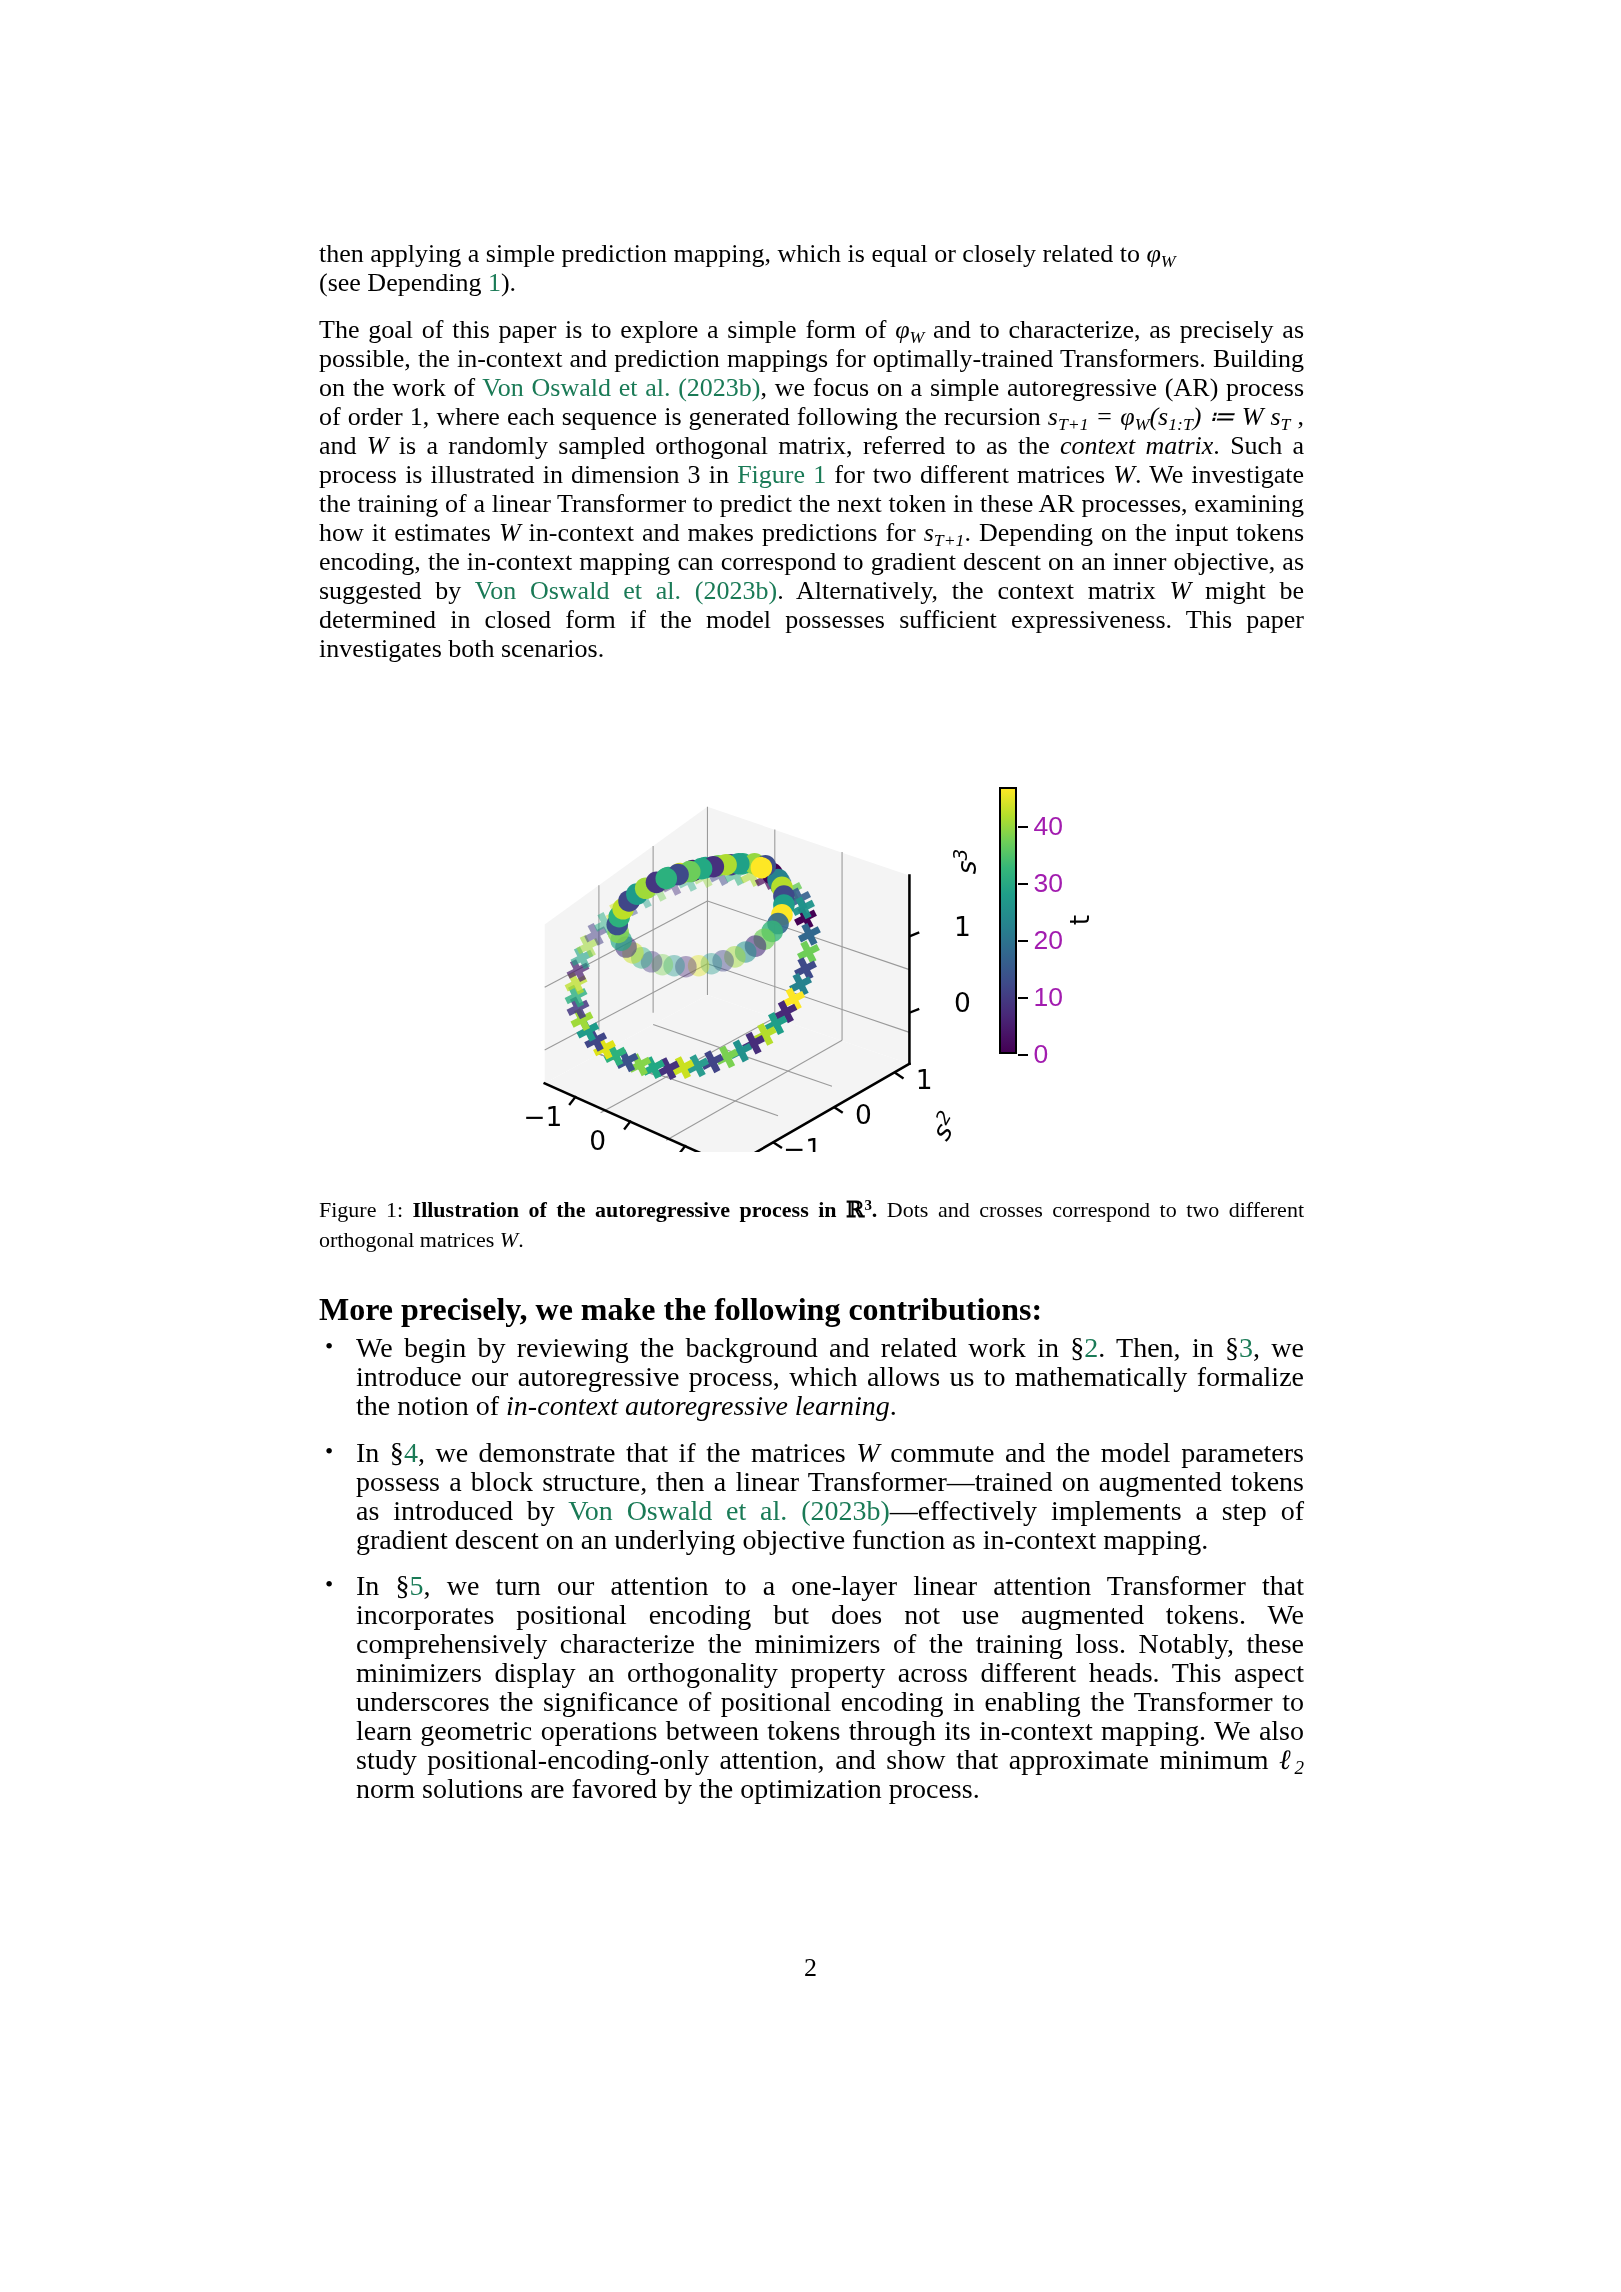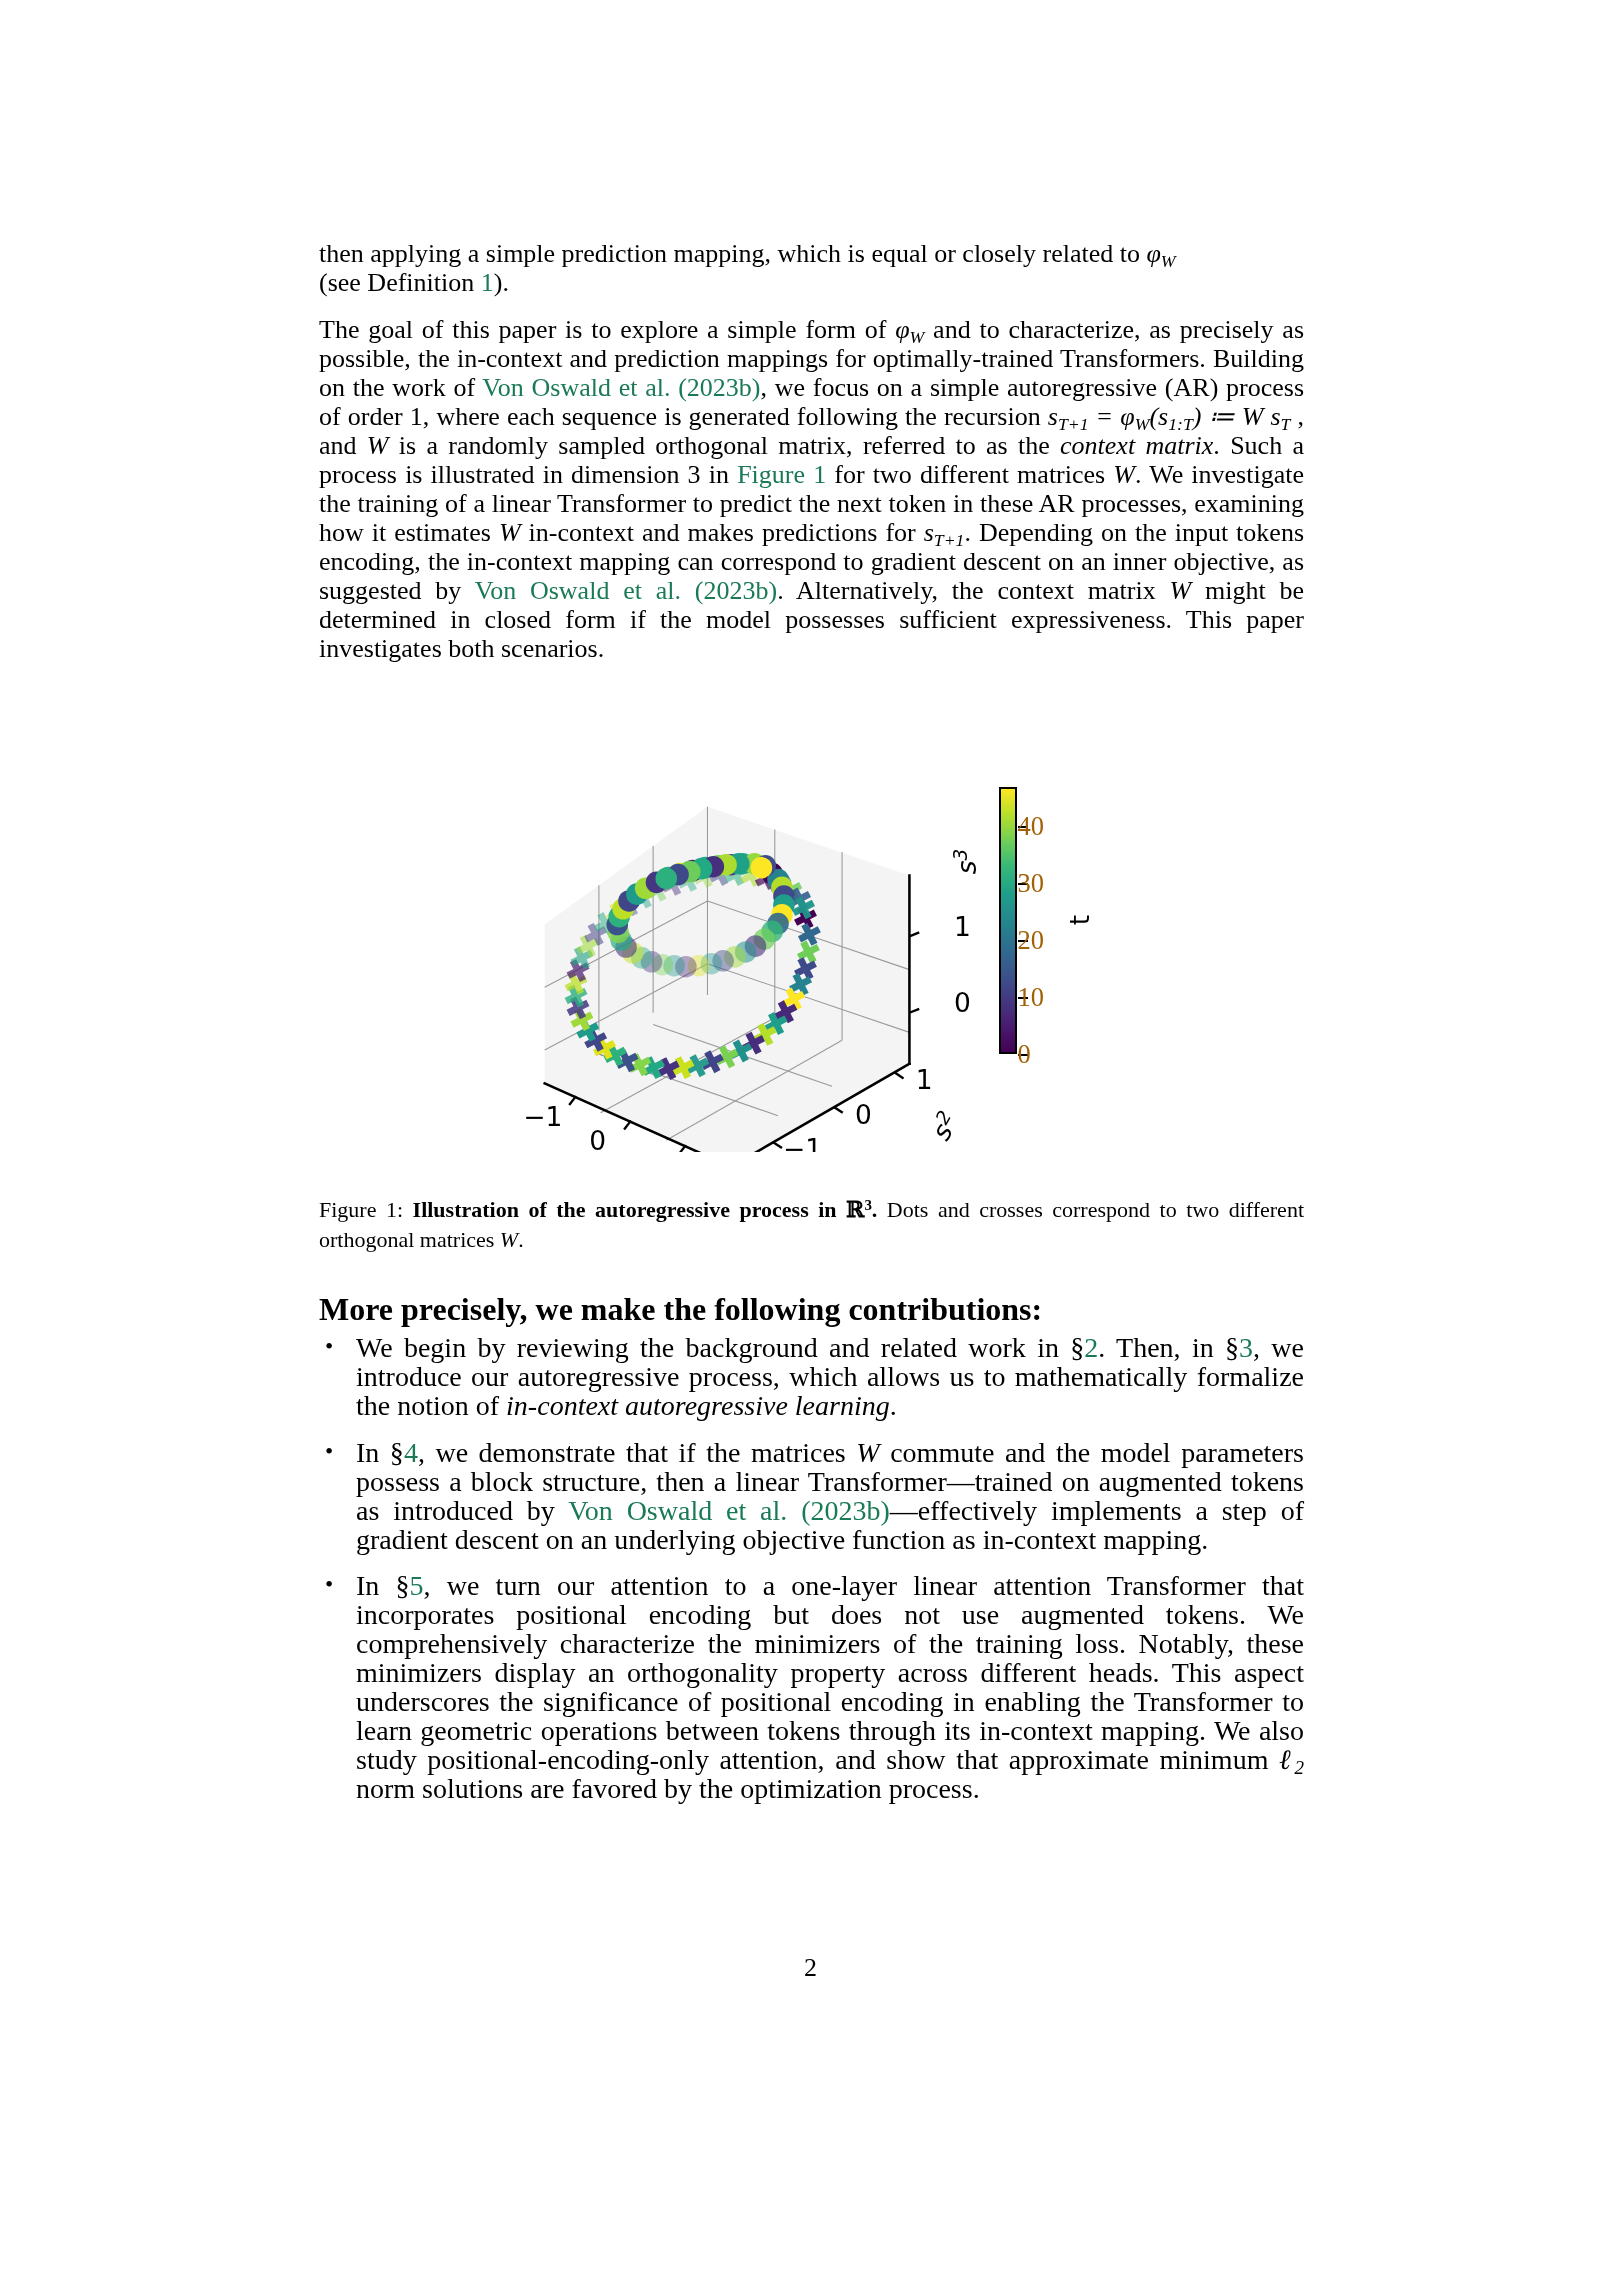--- a/index.html
+++ b/index.html
@@ -105,24 +105,24 @@
   }
   .cbar-tick {
     position: absolute;
     left: 0;
     height: 0;
     border-top: 2.5px solid #000;
     width: 10.8px;
   }
   .cbar-ticklabel {
     position: absolute;
-    left: 0;
-    font-family: Liberation Serif, serif;
+    left: 16px;
+    font-family: Liberation Sans, sans-serif;
     font-size: 26.5px;
-    color: #a16207;
+    color: #a21caf;
     transform: translateY(-50%);
     white-space: nowrap;
   }
   .cbar-axislabel {
     position: absolute;
     left: 84px;
     top: 133px;
     font-family: "DejaVu Sans", sans-serif;
     font-size: 26.5px;
     transform: translate(-50%,-50%) rotate(-90deg);
@@ -199,21 +199,21 @@
     font-size: 26px;
   }
 </style>
 </head>
 <body>
 
 <div class="page">
 
   <div class="textcol">
 
-    <p class="body"><span>then applying a simple prediction mapping, which is equal or closely related to </span><span class="mi"><span>φ</span><sub>W</sub></span><br><span>(see Definition </span><a class="ref" href="#">1</a><span>).</span></p>
+    <p class="body"><span>then applying a simple prediction mapping, which is equal or closely related to </span><span class="mi"><span>φ</span><sub>W</sub></span><br><span>(see Depending </span><a class="ref" href="#">1</a><span>).</span></p>
 
     <p class="body tight"><span>The goal of this paper is to explore a simple form of </span><span class="mi"><span>φ</span><sub>W</sub></span><span> and to characterize, as precisely as possible, the in-context and prediction mappings for optimally-trained Transformers. Building on the work of </span><a class="ref" href="#">Von Oswald et al. (2023b)</a><span>, we focus on a simple autoregressive (AR) process of order 1, where each sequence is generated following the recursion </span><span class="mi"><span>s</span><sub>T+1</sub><span> = </span><span>φ</span><sub>W</sub><span>(s</span><sub>1:T</sub><span>) ≔ W s</span><sub>T</sub></span><span> , and </span><span class="mi">W</span><span> is a randomly sampled orthogonal matrix, referred to as the </span><span class="it">context matrix</span><span>. Such a process is illustrated in dimension 3 in </span><a class="ref" href="#">Figure 1</a><span> for two different matrices </span><span class="mi">W</span><span>. We investigate the training of a linear Transformer to predict the next token in these AR processes, examining how it estimates </span><span class="mi">W</span><span> in-context and makes predictions for </span><span class="mi"><span>s</span><sub>T+1</sub></span><span>. Depending on the input tokens encoding, the in-context mapping can correspond to gradient descent on an inner objective, as suggested by </span><a class="ref" href="#">Von Oswald et al. (2023b)</a><span>. Alternatively, the context matrix </span><span class="mi">W</span><span> might be determined in closed form if the model possesses sufficient expressiveness. This paper investigates both scenarios.</span></p>
   </div>
 
   <div class="figure-wrap">
 
     <div class="plot3d">
       <svg width="510" height="402" viewBox="0 0 520 410">
         <defs>
           <clipPath id="axclip">

